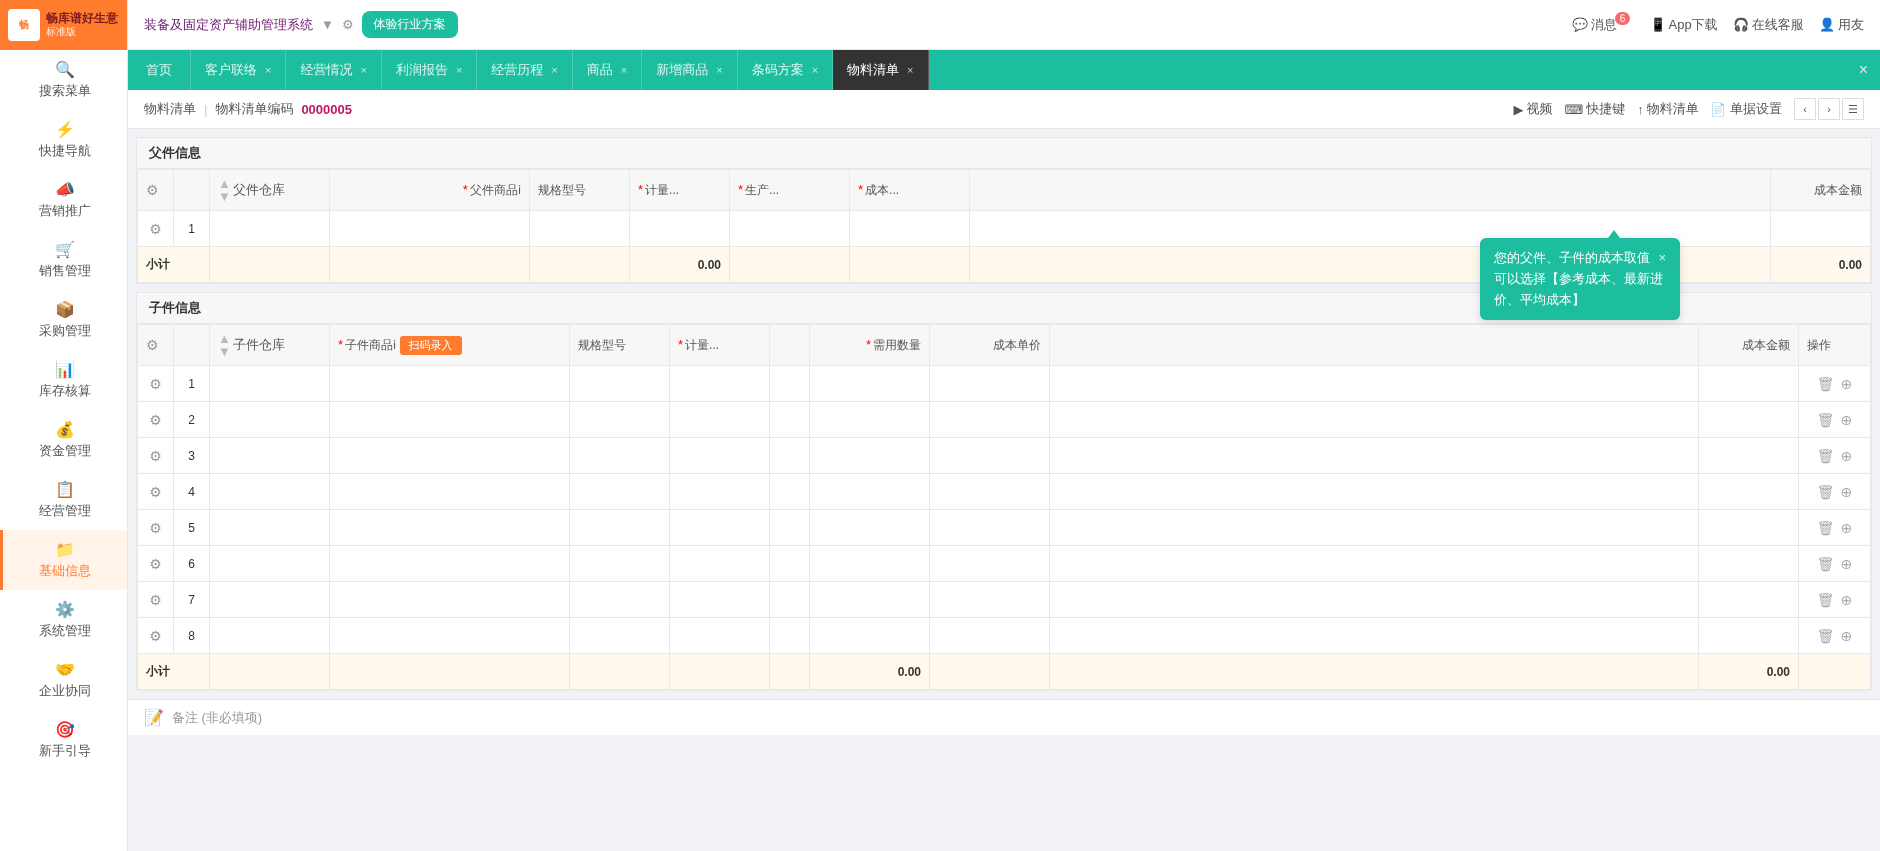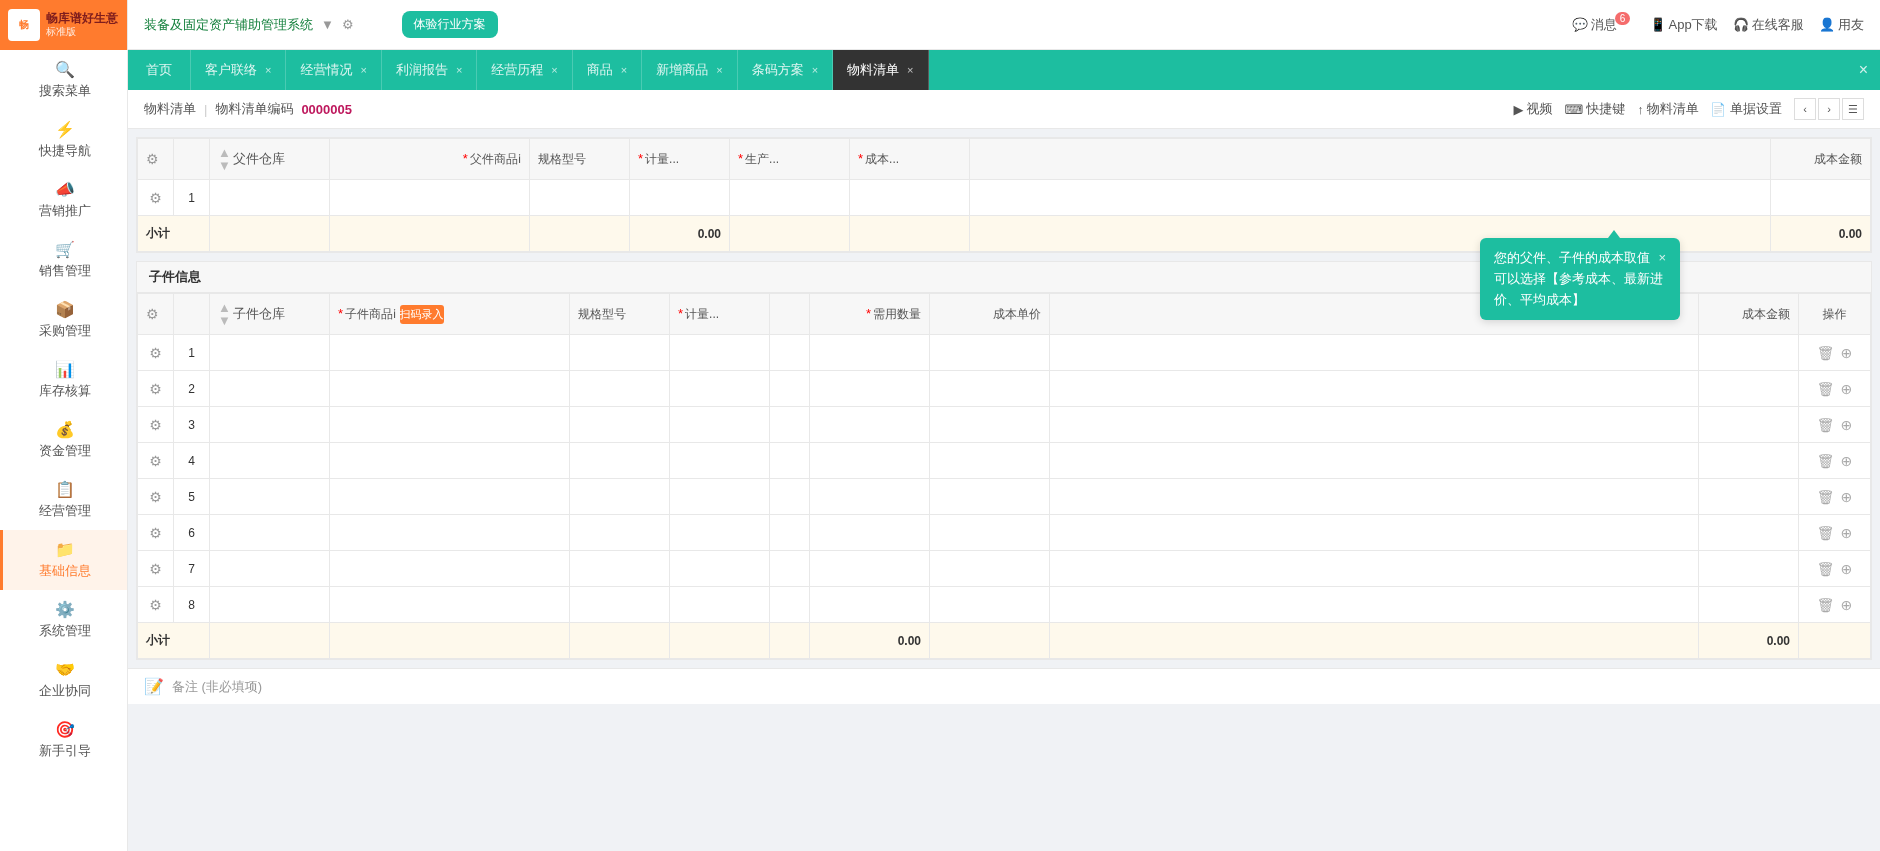--- a/index.html
+++ b/index.html
@@ -57,31 +57,30 @@
       background: #fff;
       height: 50px;
       display: flex;
       align-items: center;
       justify-content: space-between;
       padding: 0 16px;
       border-bottom: 1px solid #e8e8e8;
       flex-shrink: 0;
     }
     .top-nav-left { display: flex; align-items: center; gap: 8px; }
-    .system-title { font-size: 13px; color: #15803d; font-family: Liberation Serif, serif; }
+    .system-title { font-size: 13px; color: #701a75; font-family: Liberation Serif, serif; }
     .top-nav-right { display: flex; align-items: center; gap: 16px; color: #555; font-size: 12px; }
     .top-nav-btn {
       background: #1dbea0;
       color: #fff;
       border: none;
       border-radius: 8px;
       padding: 5px 12px;
       cursor: pointer;
       font-size: 12px;
-      margin-left: 40px;
     }
     .badge { background: #f56c6c; color: #fff; border-radius: 8px; padding: 1px 5px; font-size: 10px; position: relative; top: -6px; left: -4px; }
     .nav-link { cursor: pointer; display: flex; align-items: center; gap: 2px; }
 
     
     .tab-bar {
       background: #1dbea0;
       display: flex;
       align-items: center;
       height: 40px;
@@ -173,21 +172,21 @@
       padding: 6px 8px;
     }
     .row-num { text-align: center; color: #999; width: 36px; }
     .gear-col { text-align: center; width: 36px; }
     .th-required { color: #f00; margin-right: 2px; }
     .scan-btn {
       background: #ff7b2e;
       color: #fff;
       border: none;
       border-radius: 3px;
-      padding: 2px 0;
+      padding: 2px 9px;
       font-size: 11px;
       cursor: pointer;
     }
     .op-icons { display: flex; gap: 6px; justify-content: center; align-items: center; }
     .op-icon { color: #aaa; cursor: pointer; font-size: 14px; }
 
     
     .tooltip-popup {
       position: absolute;
       background: #1dbea0;
@@ -392,20 +391,21 @@
         </div>
         <div class="nav-arrows">
           <div class="nav-arr">‹</div>
           <div class="nav-arr">›</div>
           <div class="nav-arr">☰</div>
         </div>
       </div>
     </div>
 
     <div class="section" style="margin: 8px 8px 0 8px;">
+      <div class="section-title">父件信息</div>
       <table class="data-table">
         <thead>
           <tr>
             <th class="col-settings" style="width:36px;">
               <span class="gear-icon">⚙</span>
             </th>
             <th style="width:36px;"></th>
             <th style="width:120px;">
               <div class="th-sortable">
                 <div class="sort-arrows">
@@ -488,21 +488,21 @@
             <th style="width:100px;">
               <span class="th-required">*</span>计量...
             </th>
             <th style="width:40px;"></th>
             <th style="width:120px;text-align:right;">
               <span class="th-required">*</span>需用数量
             </th>
             <th style="width:120px;text-align:right;">成本单价</th>
             <th style=""></th>
             <th style="width:100px;text-align:right;">成本金额</th>
-            <th style="width:72px;text-align:center;">操作</th>
+            <th style="width:72px;text-align:left;">操作</th>
           </tr>
         </thead>
         <tbody id="child-tbody">
         <tr>
     <td class="center gear-col">
       <span class="gear-icon">⚙</span>
     </td>
     <td class="center row-num">1</td>
     <td></td>
     <td></td>

